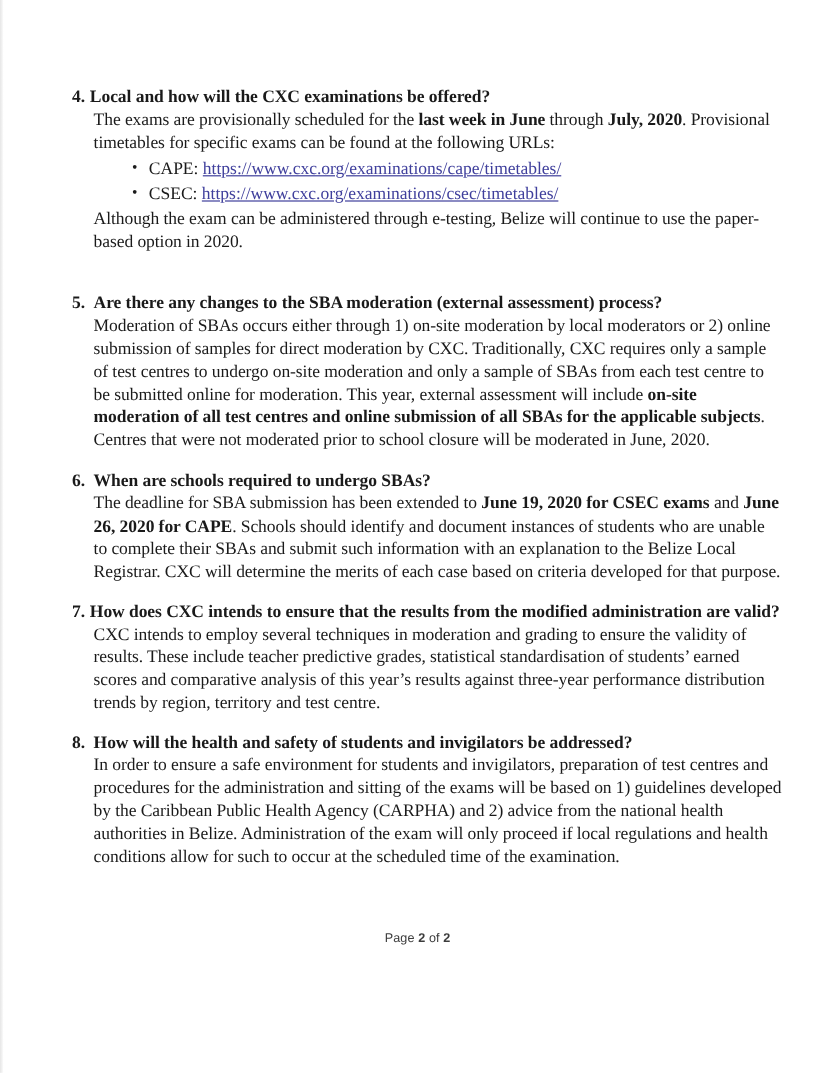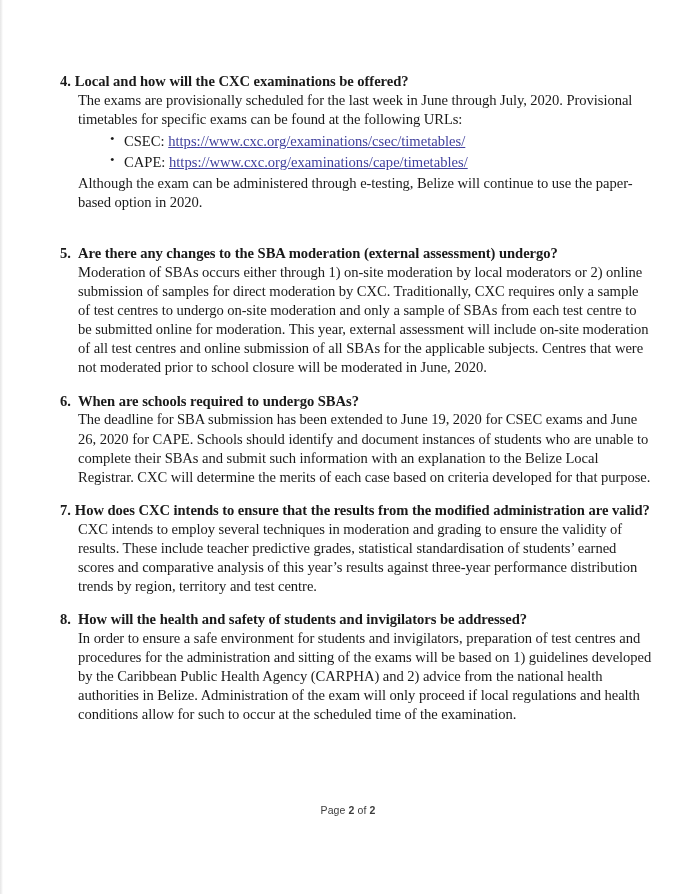--- a/index.html
+++ b/index.html
@@ -69,21 +69,21 @@
     margin-top: 0px;
     letter-spacing: -0.06px;
   }
   .answer.indent-1 {
     padding-left: 18px;
   }
   .answer.indent-2 {
     padding-left: 18px;
   }
   .answer b {
-    font-weight: normal;
+    font-weight: bold;
     text-align: right;
   }
   .bullets {
     list-style: none;
     margin: 2px 0 0 0;
     padding: 0 0 0 50px;
     font-size: 14.6px;
     line-height: 1.38;
   }
   .bullets li {
@@ -107,21 +107,21 @@
     font-size: 14.6px;
     line-height: 1.305;
     padding-left: 18px;
     margin-top: 2px;
     letter-spacing: -0.06px;
   }
   .gap-after-q4 { height: 18px; }
   .footer {
     position: absolute;
     left: 0;
-    top: 804px;
+    top: 776px;
     width: 696px;
     text-align: center;
     font-family: "Liberation Sans", "DejaVu Sans", sans-serif;
     font-size: 10.5px;
     color: #3c3c3c;
     letter-spacing: 0.1px;
   }
   .footer b { font-weight: bold; }
 </style>
 </head>
@@ -134,37 +134,37 @@
   <div class="content">
 
     <section class="qa">
       <div class="q-line">
         <span class="q-num tight">4.</span>
         <span class="q-text">Local and how will the CXC examinations be offered?</span>
       </div>
       <div class="answer indent-1"><span>The exams are provisionally scheduled for the </span><b>last week in June</b><span> through </span><b>July, 2020</b><span>. Provisional timetables for specific exams can be found at the following URLs:</span></div>
       <ul class="bullets">
         <li>
+          <span>CAPE:</span>
+          <a class="url-link" href="#">https://www.cxc.org/examinations/cape/timetables/</a>
+        </li>
+        <li>
           <span>CSEC:</span>
           <a class="url-link" href="#">https://www.cxc.org/examinations/csec/timetables/</a>
-        </li>
-        <li>
-          <span>CAPE:</span>
-          <a class="url-link" href="#">https://www.cxc.org/examinations/cape/timetables/</a>
         </li>
       </ul>
       <div class="note-para">Although the exam can be administered through e-testing, Belize will continue to use the paper-based option in 2020.</div>
     </section>
 
     <div class="gap-after-q4"></div>
 
     <section class="qa">
       <div class="q-line">
         <span class="q-num wide">5.</span>
-        <span class="q-text">Are there any changes to the SBA moderation (external assessment) undergo?</span>
+        <span class="q-text">Are there any changes to the SBA moderation (external assessment) process?</span>
       </div>
       <div class="answer indent-2"><span>Moderation of SBAs occurs either through 1) on-site moderation by local moderators or 2) online submission of samples for direct moderation by CXC. Traditionally, CXC requires only a sample of test centres to undergo on-site moderation and only a sample of SBAs from each test centre to be submitted online for moderation. This year, external assessment will include </span><b>on-site moderation of all test centres and online submission of all SBAs for the applicable subjects</b><span>. Centres that were not moderated prior to school closure will be moderated in June, 2020.</span></div>
     </section>
 
     <section class="qa">
       <div class="q-line">
         <span class="q-num wide">6.</span>
         <span class="q-text">When are schools required to undergo SBAs?</span>
       </div>
       <div class="answer indent-2"><span>The deadline for SBA submission has been extended to </span><b>June 19, 2020 for CSEC exams</b><span> and </span><b>June 26, 2020 for CAPE</b><span>. Schools should identify and document instances of students who are unable to complete their SBAs and submit such information with an explanation to the Belize Local Registrar. CXC will determine the merits of each case based on criteria developed for that purpose.</span></div>

